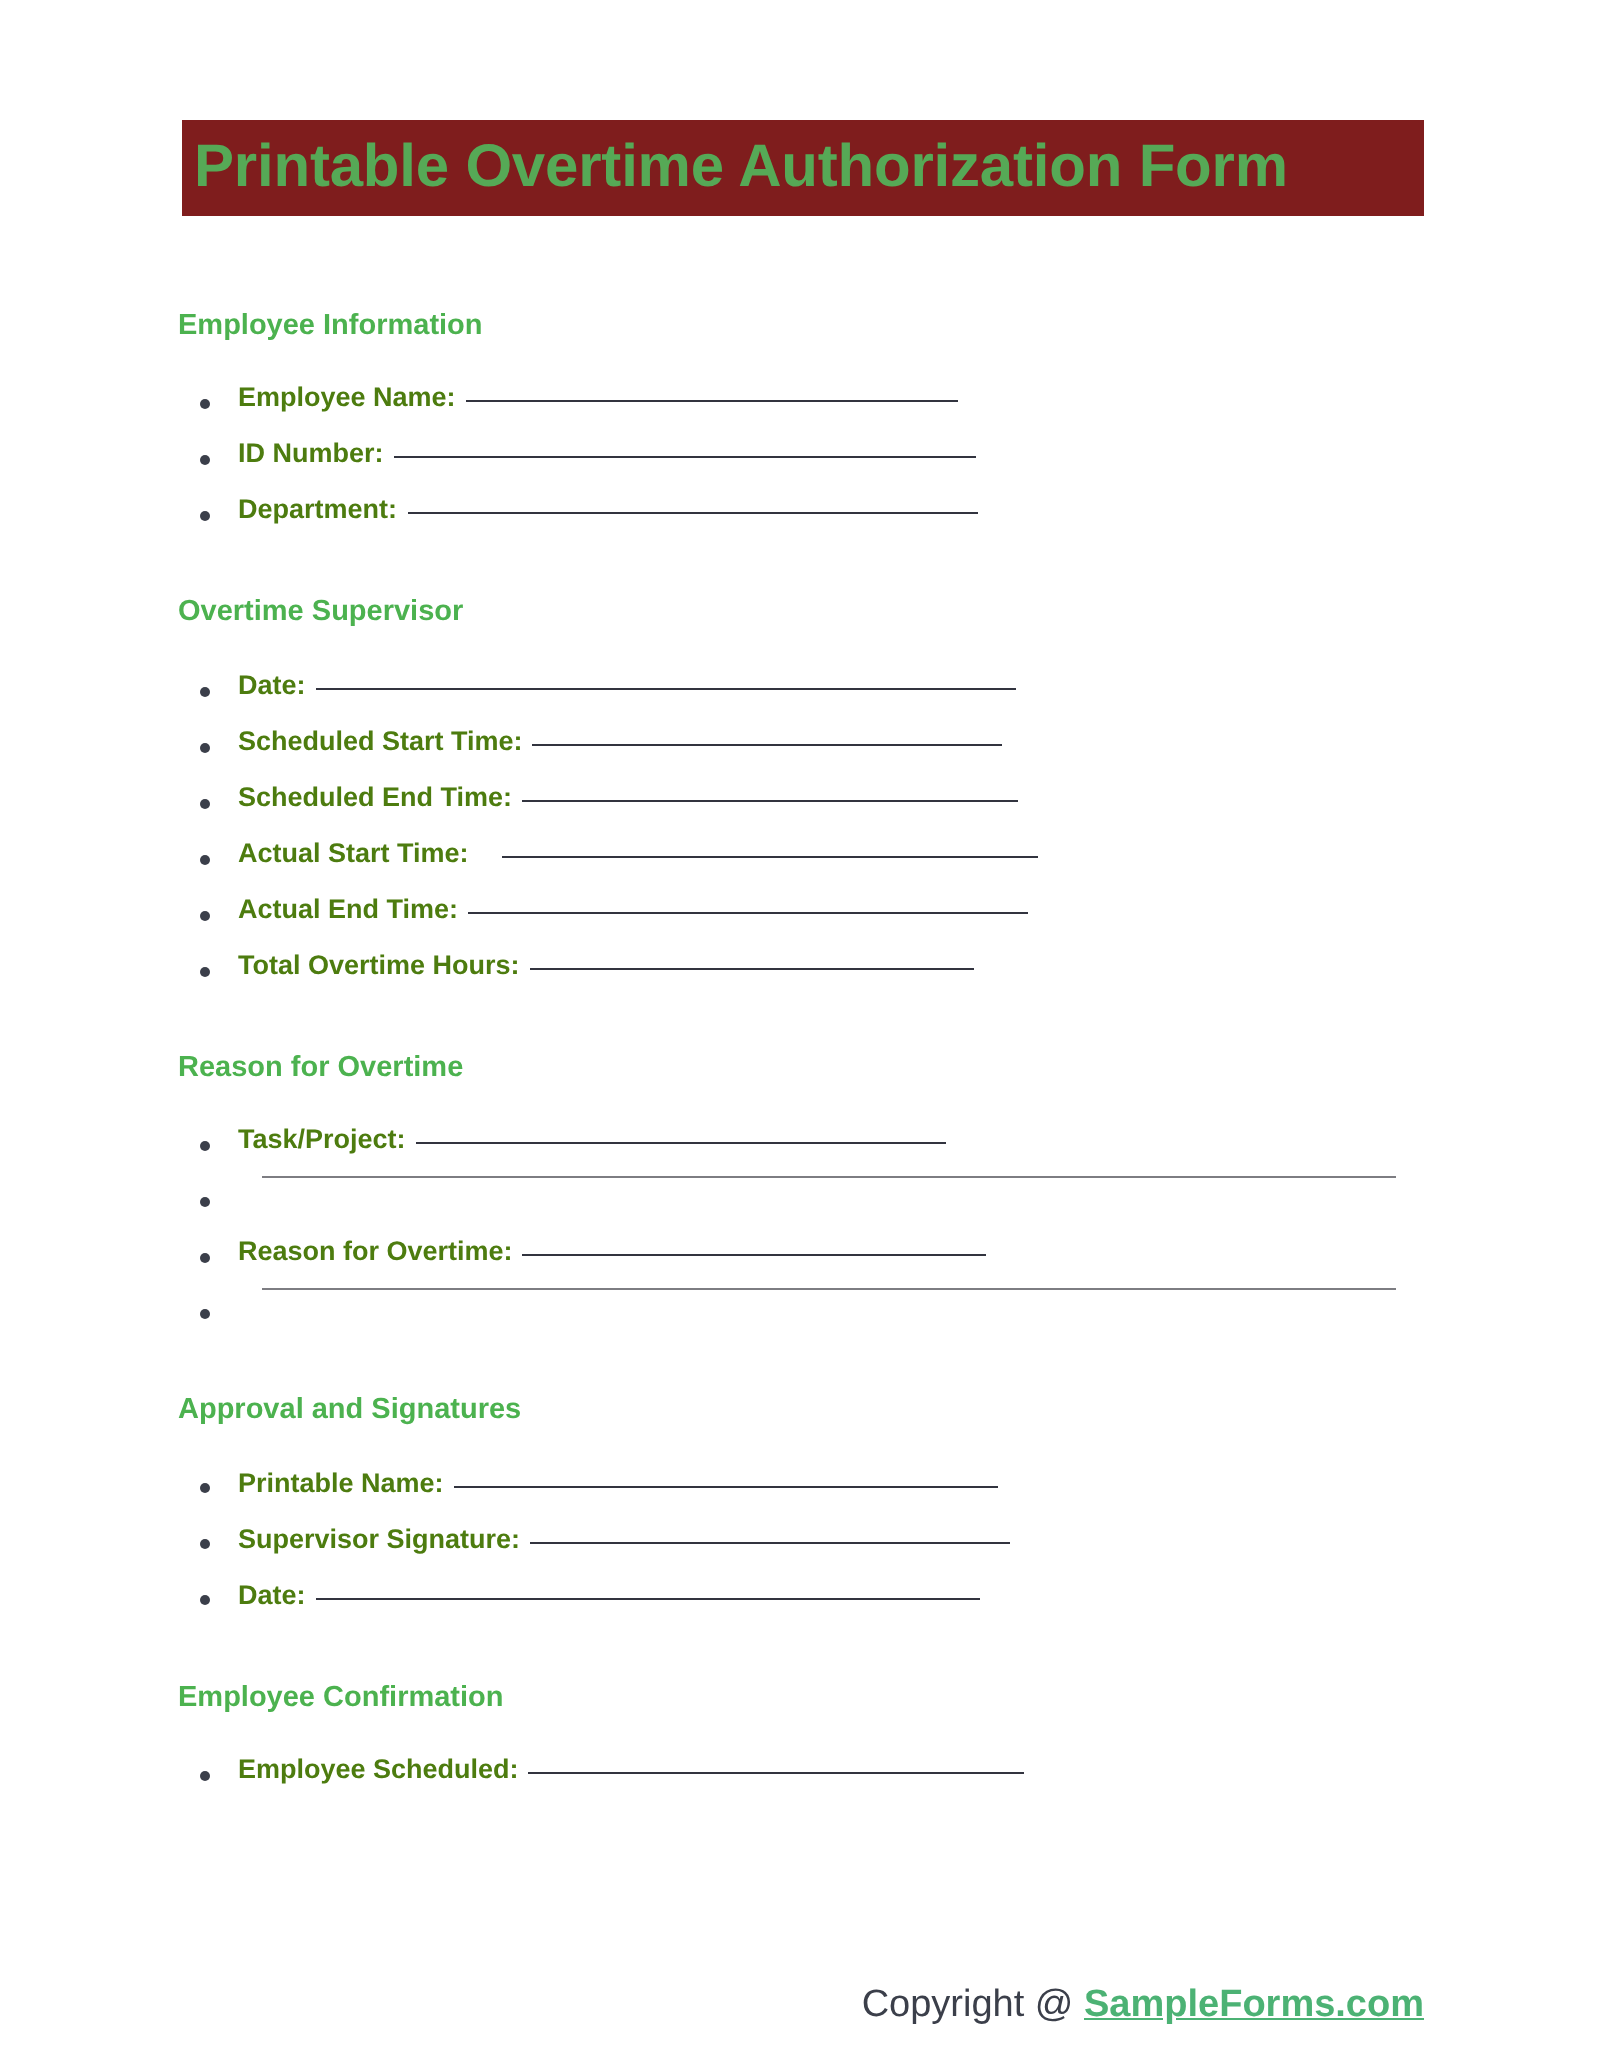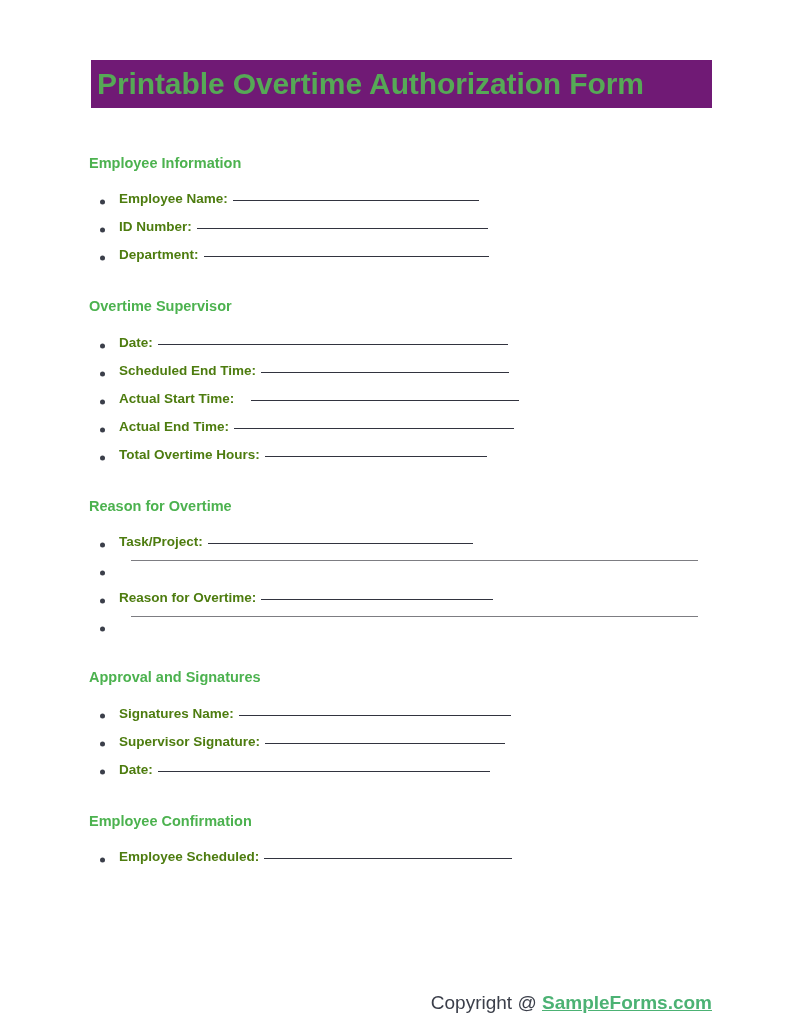--- a/index.html
+++ b/index.html
@@ -25,21 +25,21 @@
     background: #ffffff;
   }
 
   
   .title-band {
     position: absolute;
     left: 91px;
     top: 60px;
     width: 621px;
     height: 48px;
-    background: #701a75;
+    background: #7f1d1d;
     display: flex;
     align-items: center;
   }
   .title-text {
     font-size: 30px;
     font-weight: bold;
     color: #56a956;
     letter-spacing: -0.1px;
     padding-left: 6px;
     white-space: nowrap;
@@ -165,20 +165,25 @@
         <div class="section-heading">Overtime Supervisor</div>
         <div class="gap-after-heading"></div>
         <ul class="field-list">
           <li class="field-row" style="height: 28px;">
             <span class="bullet"></span>
             <span class="field-label">Date:</span>
             <span class="field-rule" style="width: 350px;"></span>
           </li>
           <li class="field-row" style="height: 28px;">
             <span class="bullet"></span>
+            <span class="field-label">Scheduled Start Time:</span>
+            <span class="field-rule" style="width: 235px;"></span>
+          </li>
+          <li class="field-row" style="height: 28px;">
+            <span class="bullet"></span>
             <span class="field-label">Scheduled End Time:</span>
             <span class="field-rule" style="width: 248px;"></span>
           </li>
           <li class="field-row" style="height: 28px; gap: 12px;">
             <span class="bullet"></span>
             <span class="field-label">Actual Start Time:</span>
             <span class="field-rule" style="width: 268px;"></span>
           </li>
           <li class="field-row" style="height: 28px;">
             <span class="bullet"></span>
@@ -219,21 +224,21 @@
           </li>
         </ul>
       </div>
       <div class="gap-between-sections"></div>
       <div class="section">
         <div class="section-heading">Approval and Signatures</div>
         <div class="gap-after-heading"></div>
         <ul class="field-list">
           <li class="field-row" style="height: 28px;">
             <span class="bullet"></span>
-            <span class="field-label">Signatures Name:</span>
+            <span class="field-label">Printable Name:</span>
             <span class="field-rule" style="width: 272px;"></span>
           </li>
           <li class="field-row" style="height: 28px;">
             <span class="bullet"></span>
             <span class="field-label">Supervisor Signature:</span>
             <span class="field-rule" style="width: 240px;"></span>
           </li>
           <li class="field-row" style="height: 28px;">
             <span class="bullet"></span>
             <span class="field-label">Date:</span>

